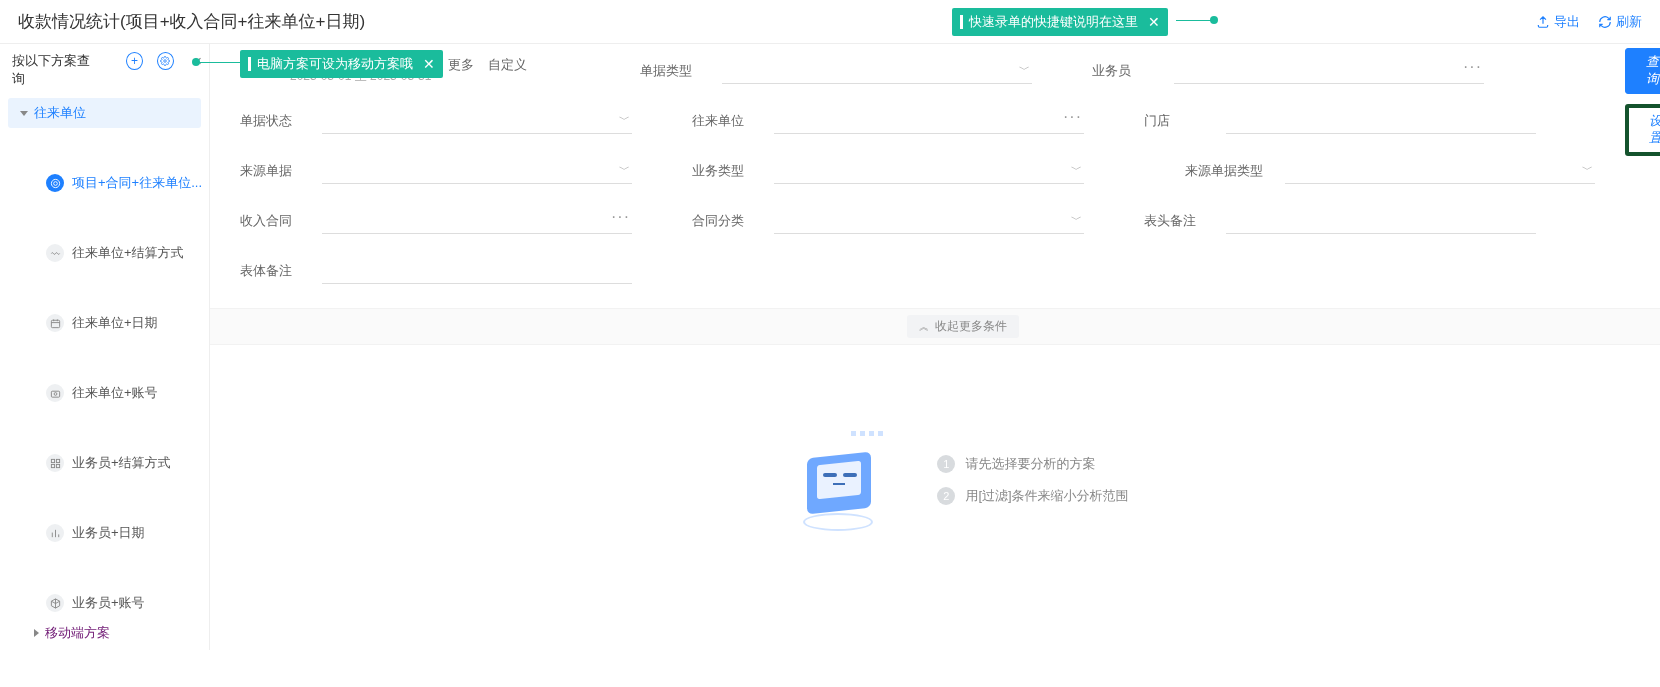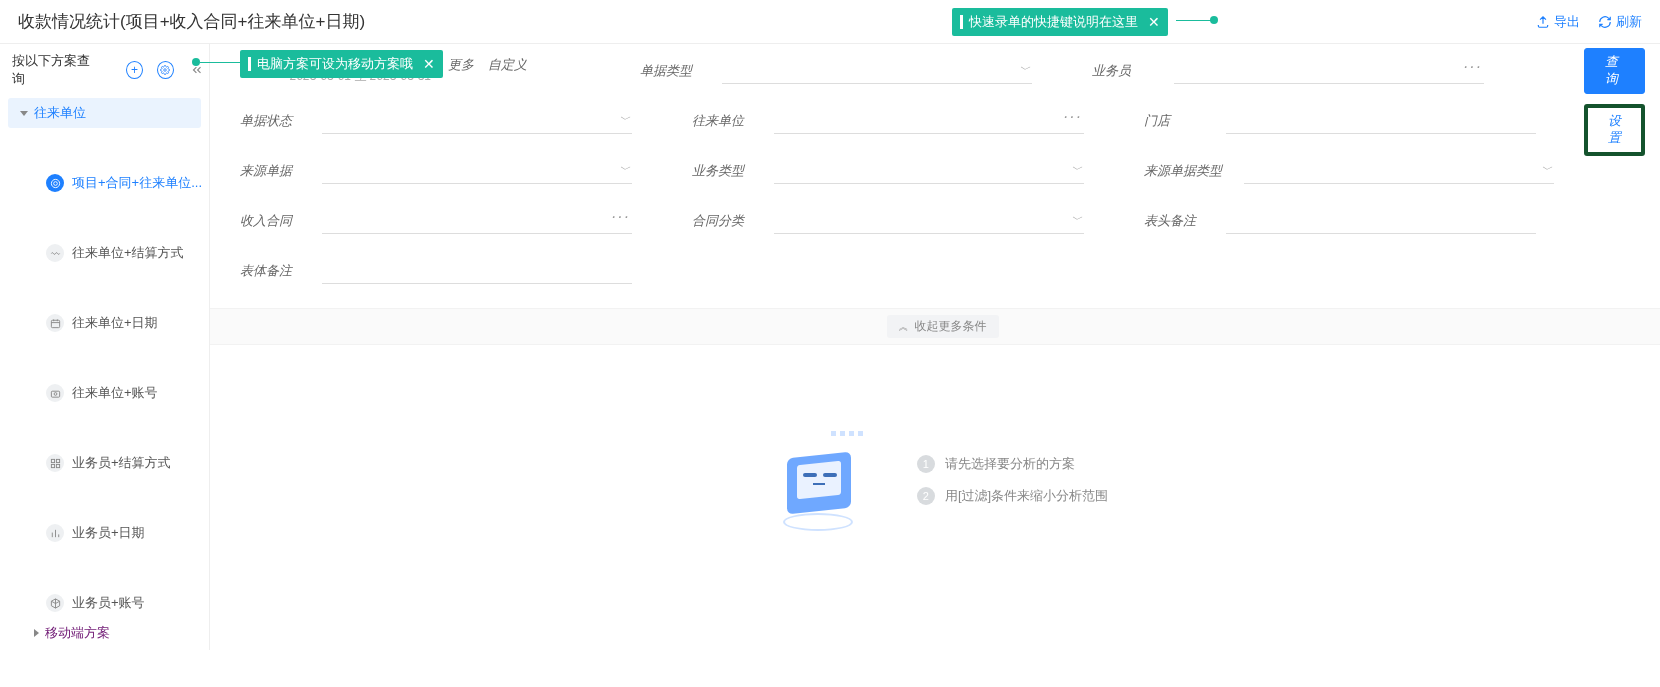--- a/index.html
+++ b/index.html
@@ -17,21 +17,21 @@
   .tip.tip2{left:240px;top:50px;z-index:5;}
   .dot{width:8px;height:8px;border-radius:50%;background:#1abc9c;}
   .connector{position:absolute;height:1px;background:#1abc9c;}
   .conn1{left:1176px;top:20px;width:36px;}
   .dot1{position:absolute;left:1210px;top:16px;}
   .conn2{left:200px;top:62px;width:40px;}
   .dot2{position:absolute;left:192px;top:58px;}
 
   .body{display:flex;border-top:1px solid #eee;}
   .sidebar{width:210px;border-right:1px solid #eee;min-height:340px;background:#fff;}
-  .side-head{display:flex;align-items:center;padding:8px 4px 8px 12px;gap:14px;}
+  .side-head{display:flex;align-items:flex-start;padding:8px 4px 8px 12px;gap:14px;}
   .side-head .lbl{font-size:13px;color:#333;font-weight:500;}
   .side-head .spacer{flex:1;}
   .ico-circle{width:18px;height:18px;border:1px solid #1e80ff;border-radius:50%;display:flex;align-items:center;justify-content:center;color:#1e80ff;font-size:12px;cursor:pointer;}
   .ico-plain{width:18px;height:18px;display:flex;align-items:center;justify-content:center;color:#888;cursor:pointer;}
   .tree{padding:2px 0;}
   .tree-group{padding:6px 10px 6px 20px;display:flex;align-items:center;gap:6px;color:#701a75;cursor:pointer;margin-left:12px;}
   .tree-group.active{background:#eaf3fe;color:#1e80ff;border-radius:3px;margin:0 8px;padding-left:12px;}
   .caret{width:0;height:0;border-left:4px solid transparent;border-right:4px solid transparent;border-top:5px solid #888;}
   .caret.right{border-top:4px solid transparent;border-bottom:4px solid transparent;border-left:5px solid #888;border-right:none;}
   .tree-item{padding:6px 8px 6px 46px;display:flex;align-items:center;gap:8px;color:#555;cursor:pointer;white-space:nowrap;overflow:hidden;text-overflow:ellipsis;margin-top:40px;}
@@ -42,30 +42,30 @@
 
   .main{flex:1;display:flex;flex-direction:column;}
   .filters{padding:10px 30px 0 30px;position:relative;}
   .filter-extra{position:absolute;left:238px;top:12px;display:flex;gap:14px;color:#666;font-size:13px;}
   .filter-extra span{cursor:pointer;}
   .date-val{position:absolute;left:80px;top:24px;color:#aaa;font-size:12px;}
   .f-row{display:flex;gap:60px;margin-bottom:24px;}
   .f-row.first{margin-top:4px;padding-left:400px;}
   .f-field{display:flex;align-items:flex-end;gap:10px;}
   .f-field .flabel{width:72px;text-align:left;color:#666;font-size:13px;padding-bottom:4px;}
-  .f-field.wide .flabel{width:90px;}
+  .f-field.wide .flabel{width:90px;margin-left:41px;}
   .f-input{width:310px;border:none;border-bottom:1px solid #ddd;height:26px;background:transparent;position:relative;}
   .f-input .chev{position:absolute;right:2px;top:4px;color:#aaa;font-size:11px;}
   .f-input .dots{position:absolute;right:2px;top:0px;color:#999;font-size:16px;letter-spacing:1px;}
   .right-col{margin-left:auto;display:flex;flex-direction:column;gap:10px;align-items:flex-end;padding-right:30px;padding-top:4px;}
   .btn{padding:5px 20px;border-radius:3px;font-size:13px;cursor:pointer;line-height:1.3;font-style:italic;}
   .btn.primary{background:#1e80ff;color:#fff;border:1px solid #1e80ff;}
   .btn.outline{background:#fff;color:#1e80ff;border:4px solid #14532d;}
   .filters-wrap{display:flex;}
-  .filters-grid{flex:1;font-style:italic;}
+  .filters-grid{flex:1;}
 
   .collapse-bar{text-align:center;padding:6px 0;border-top:1px solid #f2f2f2;border-bottom:1px solid #f2f2f2;background:#fafafa;}
   .collapse-btn{display:inline-flex;align-items:center;gap:6px;color:#888;cursor:pointer;background:#f2f3f5;padding:3px 12px;border-radius:3px;font-size:12px;}
   .collapse-btn .up{font-size:10px;color:#999;}
 
   .empty{padding:80px 0 40px 0;display:flex;align-items:center;justify-content:center;gap:30px;}
   .empty-illus{width:110px;height:110px;position:relative;}
   .cube{position:absolute;width:64px;height:56px;background:#6fa8ff;border-radius:6px;left:10px;top:30px;transform:skewY(-6deg);}
   .face{position:absolute;width:44px;height:34px;background:#eaf2ff;border-radius:3px;left:20px;top:38px;transform:skewY(-6deg);}
   .eye{position:absolute;width:14px;height:4px;background:#3d6fb8;border-radius:2px;top:48px;}

